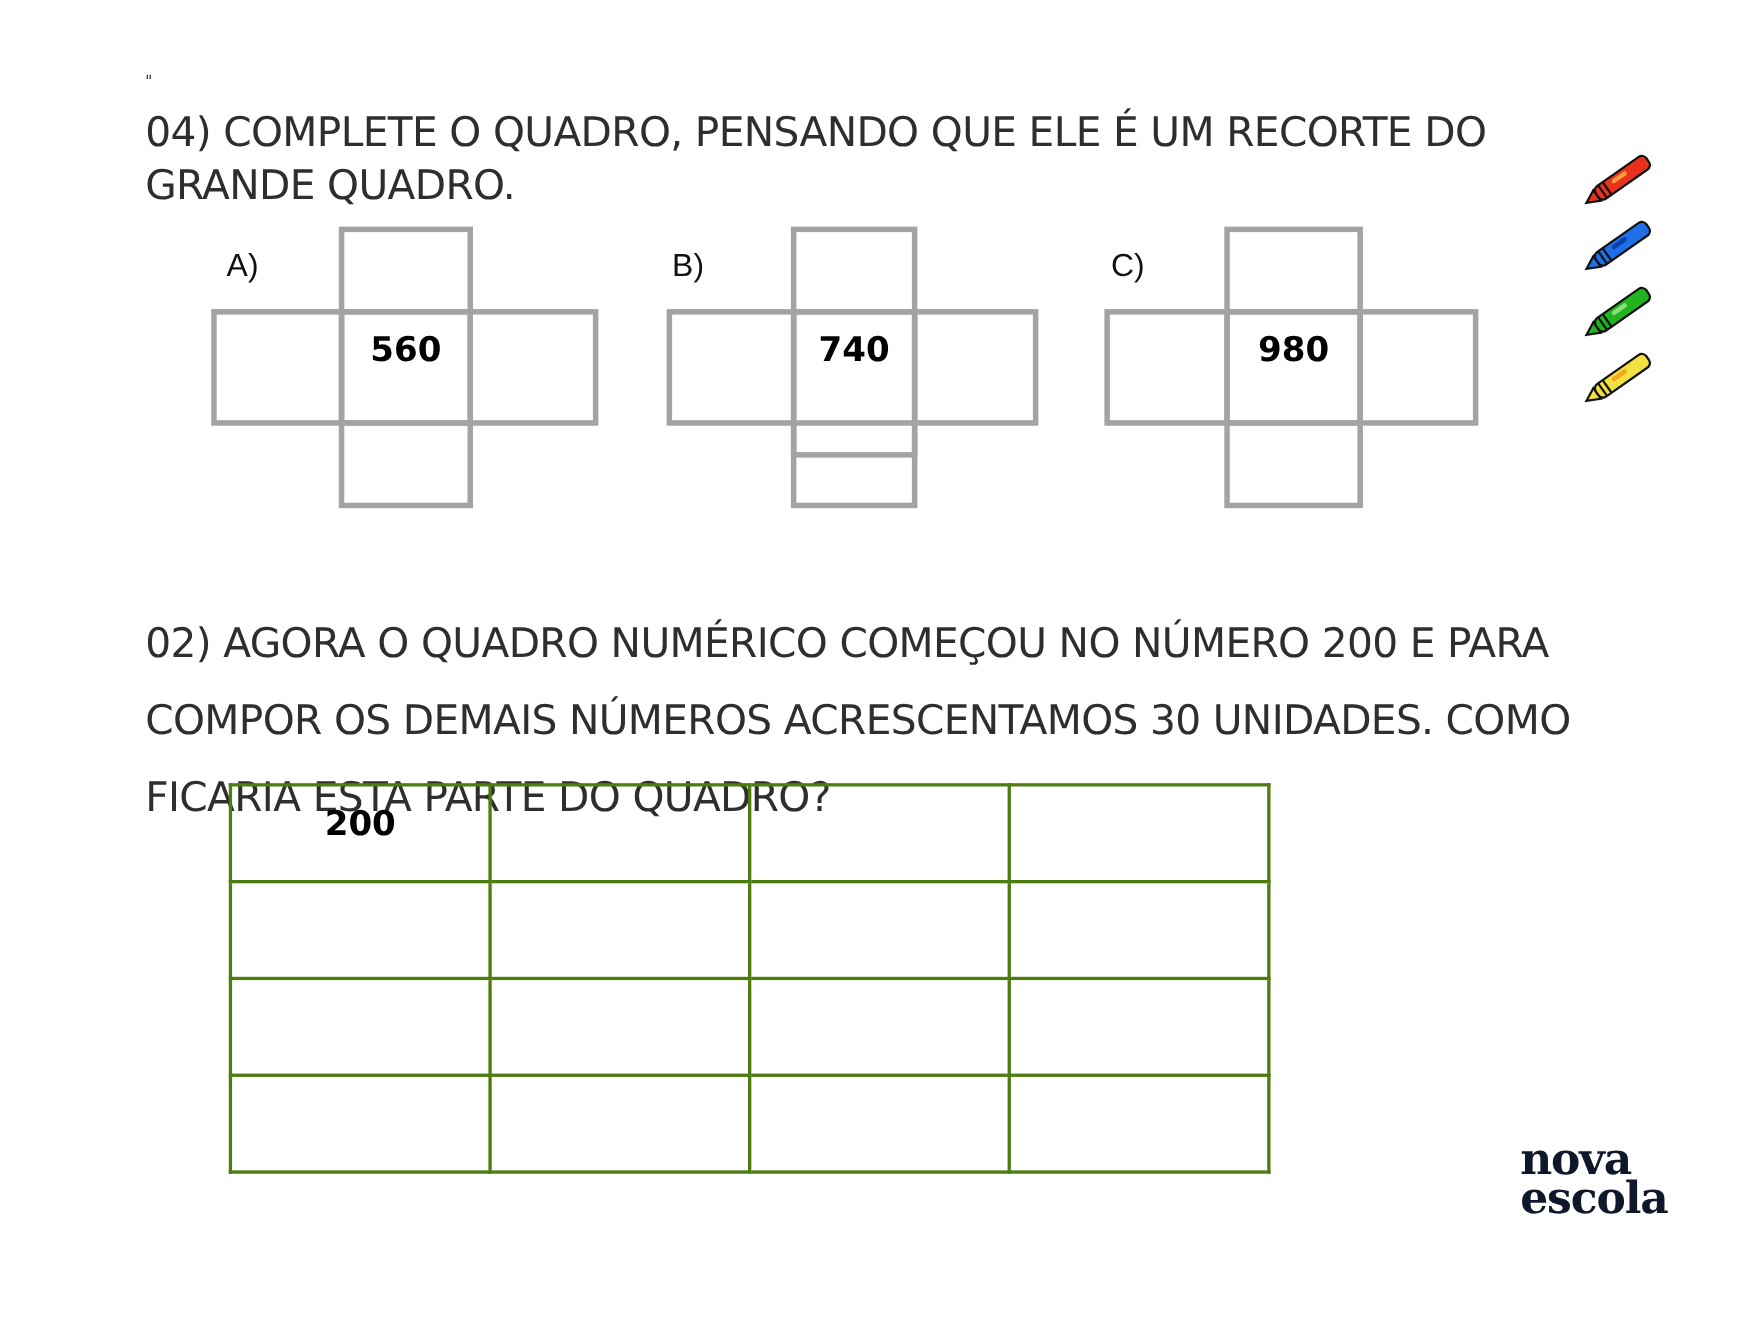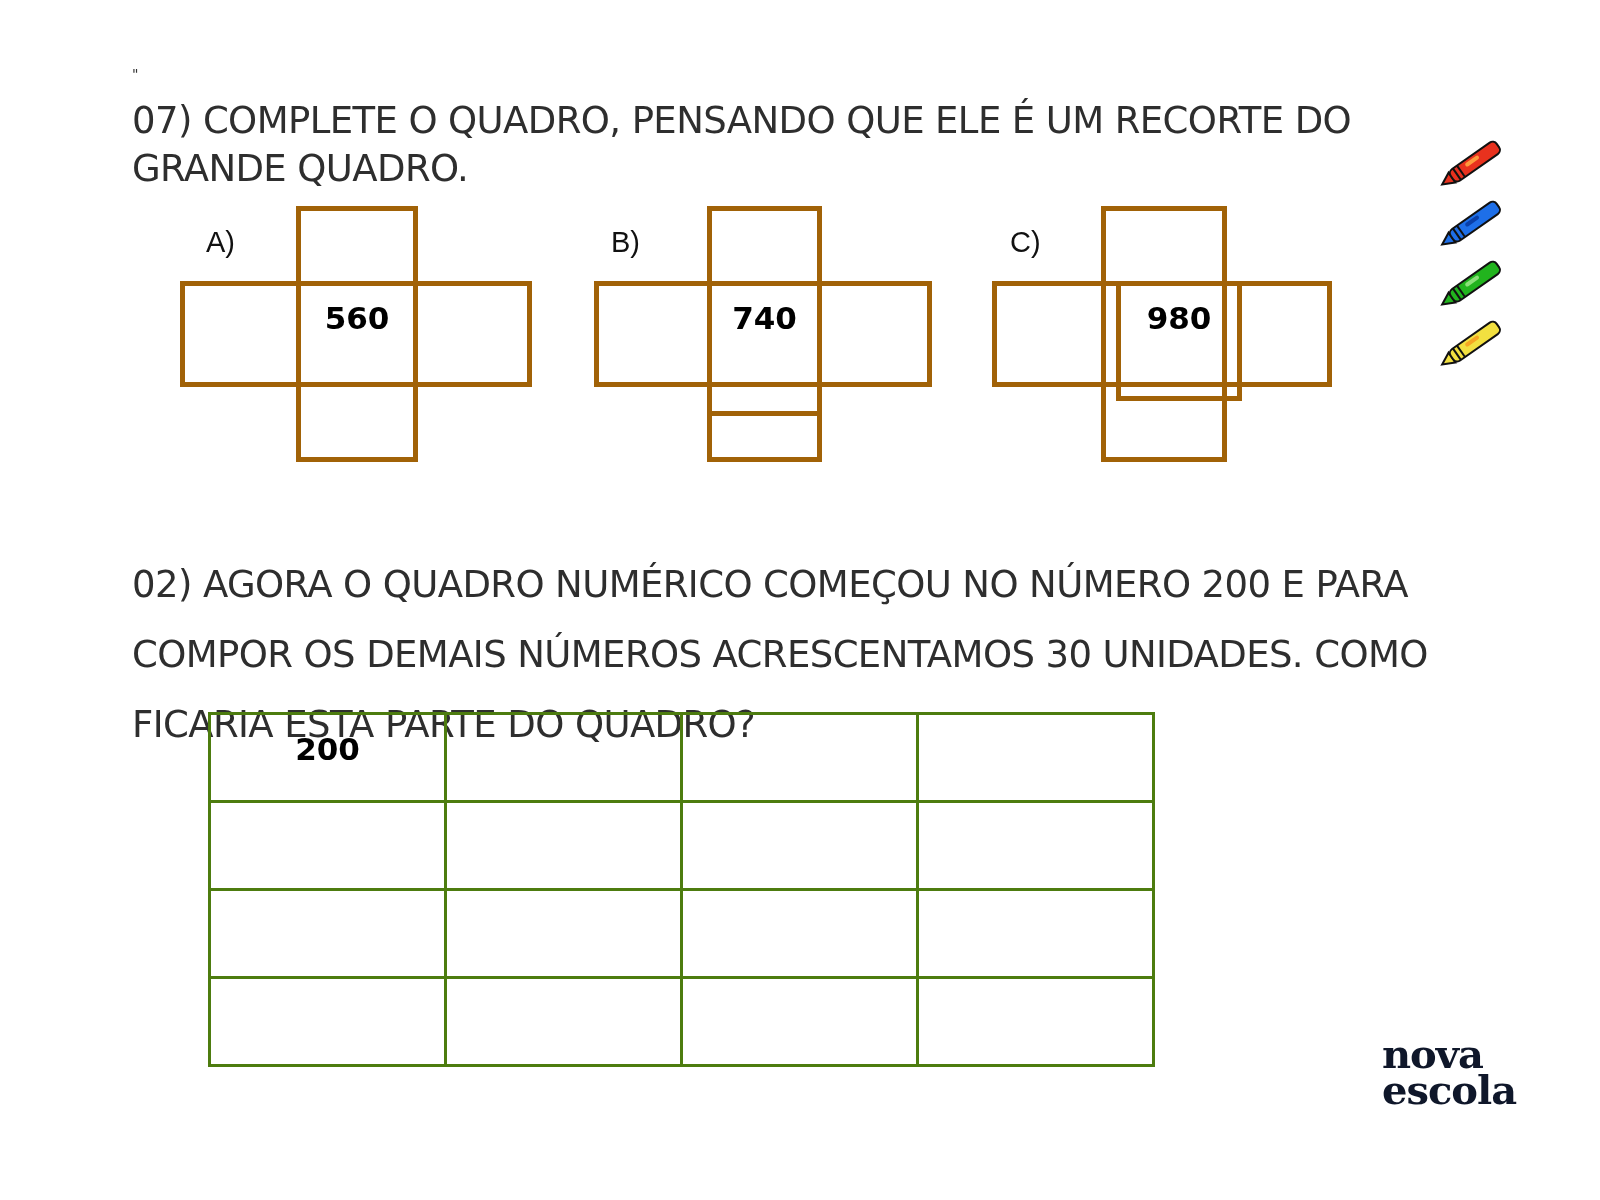--- a/index.html
+++ b/index.html
@@ -7,42 +7,42 @@
          font-family: "DejaVu Sans", "Liberation Sans", sans-serif; color: #2b2b2b; }
   .quote-mark { position: absolute; left: 132px; top: 66px; font-size: 14px; color: #333; }
   .q-text { position: absolute; left: 132px; font-size: 37px; line-height: 48px; color: #2e2e2e;
             font-family: "DejaVu Sans", sans-serif; letter-spacing: -0.6px; margin: 0; font-weight: normal; }
   #q1 { top: 97px; width: 1300px; }
   #q2 { top: 550px; width: 1360px; line-height: 70px; }
 
   .cross { position: absolute; width: 352px; height: 256px; }
   .cross .lbl { position: absolute; top: 20px; font-family: "Liberation Sans", sans-serif;
                 font-size: 29px; color: #111; }
-  .cell { position: absolute; border: 5px solid #a16207; box-sizing: border-box; background: transparent; }
+  .cell { position: absolute; border: 5px solid #a3a3a3; box-sizing: border-box; background: transparent; margin-left: 12px; }
   .cell .num { position: absolute; left: 0; right: 0; top: 14px; text-align: center;
                font-family: "DejaVu Sans", sans-serif; font-weight: bold; font-size: 31px; color: #000; }
 
   .grid { position: absolute; left: 208px; top: 712px; border-collapse: collapse; }
   .grid td { width: 233px; height: 85px; border: 3px solid #4d7c0f; vertical-align: top;
              text-align: center; padding: 0; }
   .grid td span { display: block; margin-top: 16px; font-weight: bold; font-size: 31px; color: #000;
                   font-family: "DejaVu Sans", sans-serif; }
 
   .crayons { position: absolute; left: 1430px; top: 135px; width: 80px; }
   .crayon { position: absolute; left: 0; width: 80px; height: 60px; }
 
   .logo { position: absolute; left: 1382px; top: 1036px; font-family: "DejaVu Serif", serif;
           font-weight: bold; color: #0f172a; font-size: 40px; line-height: 36px; letter-spacing: -1px; }
 </style>
 </head>
 <body>
 
 <div class="quote-mark">"</div>
 
-<p id="q1" class="q-text">07) COMPLETE O QUADRO, PENSANDO QUE ELE É UM RECORTE DO GRANDE QUADRO.</p>
+<p id="q1" class="q-text">04) COMPLETE O QUADRO, PENSANDO QUE ELE É UM RECORTE DO GRANDE QUADRO.</p>
 
 <div class="cross" style="left:180px; top:206px;">
   <div class="lbl" style="left:26px;">A)</div>
   <div class="cell" style="left:116px; top:0; width:122px; height:80px;">
       <div class="num"></div>
     </div>
   <div class="cell" style="left:0; top:75px; width:121px; height:106px;">
       <div class="num"></div>
     </div>
   <div class="cell" style="left:116px; top:75px; width:122px; height:106px;">
@@ -76,21 +76,21 @@
 </div>
 
 <div class="cross" style="left:992px; top:206px;">
   <div class="lbl" style="left:18px;">C)</div>
   <div class="cell" style="left:109px; top:0; width:126px; height:80px;">
       <div class="num"></div>
     </div>
   <div class="cell" style="left:0; top:75px; width:114px; height:106px;">
       <div class="num"></div>
     </div>
-  <div class="cell" style="left:124px; top:75px; width:126px; height:120px;">
+  <div class="cell" style="left:109px; top:75px; width:126px; height:106px;">
       <div class="num">980</div>
     </div>
   <div class="cell" style="left:230px; top:75px; width:110px; height:106px;">
       <div class="num"></div>
     </div>
   <div class="cell" style="left:109px; top:176px; width:126px; height:80px;">
       <div class="num"></div>
     </div>
 </div>
 

